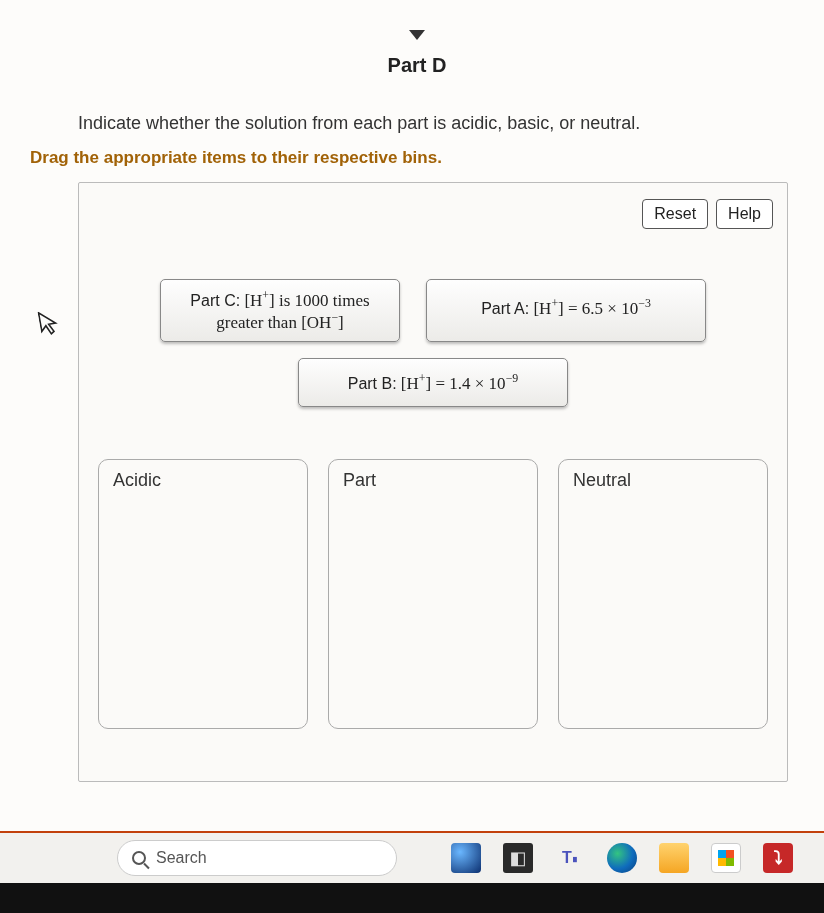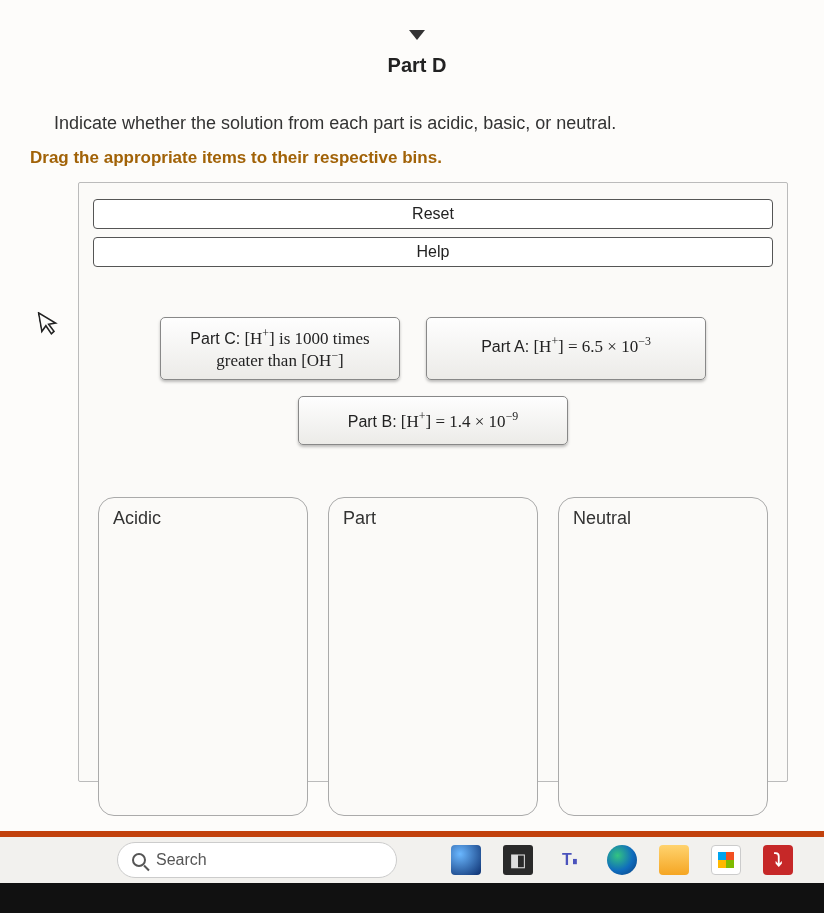--- a/index.html
+++ b/index.html
@@ -34,21 +34,21 @@
     cursor: pointer;
   }
   .part-title {
     font-size: 20px;
     font-weight: bold;
     color: #222;
   }
   .prompt {
     font-size: 18px;
     color: #333;
-    margin-left: 24px;
+    margin-left: 48px;
     margin-bottom: 14px;
   }
   .instruction {
     font-size: 17px;
     font-weight: bold;
     color: #a16207;
     margin-bottom: 14px;
   }
   .workarea {
     margin-left: 48px;
@@ -58,21 +58,20 @@
     padding: 16px 14px 20px 14px;
     border-radius: 2px;
     position: relative;
     height: 600px;
   }
   .top-buttons {
     display: flex;
     justify-content: flex-end;
     gap: 8px;
     margin-bottom: 50px;
-    flex-direction: column;
   }
   .btn {
     border: 1.5px solid #555;
     background: #fff;
     padding: 5px 11px;
     font-size: 16px;
     border-radius: 4px;
     cursor: pointer;
     color: #222;
   }
@@ -105,23 +104,23 @@
     font-family: Arial, Helvetica, sans-serif;
     font-size: 16px;
   }
   .bins {
     display: flex;
     gap: 20px;
     justify-content: center;
   }
   .bin {
     width: 210px;
-    height: 319px;
+    height: 270px;
     border: 1.5px solid #aaa;
-    border-radius: 16px;
+    border-radius: 10px;
     background: #fbfaf8;
     padding: 10px 14px;
   }
   .bin-label {
     font-size: 18px;
     color: #333;
   }
   .cursor-arrow {
     position: absolute;
     left: 40px;
@@ -133,21 +132,21 @@
   sup { font-size: 0.7em; vertical-align: super; }
 
   
   .taskbar {
     position: absolute;
     bottom: 30px;
     left: 0;
     width: 100%;
     height: 52px;
     background: #f2f1ee;
-    border-top: 6px solid #c2410c;
+    border-top: 2px solid #c2410c;
     display: flex;
     align-items: center;
     padding: 0 70px 0 100px;
     gap: 14px;
   }
   .start-btn {
     width: 32px; height: 32px;
     display: grid;
     grid-template-columns: 1fr 1fr;
     grid-template-rows: 1fr 1fr;

